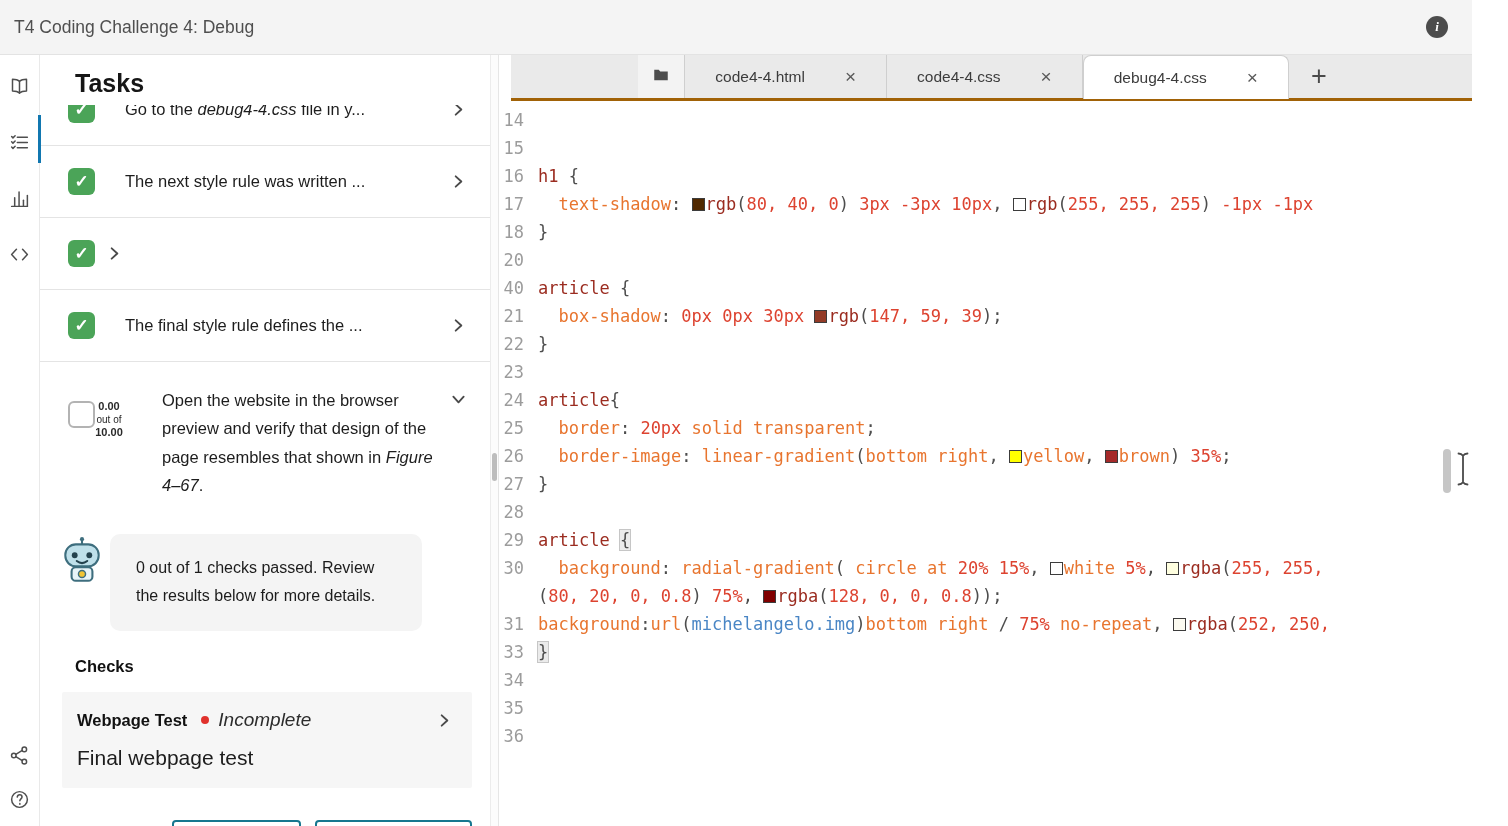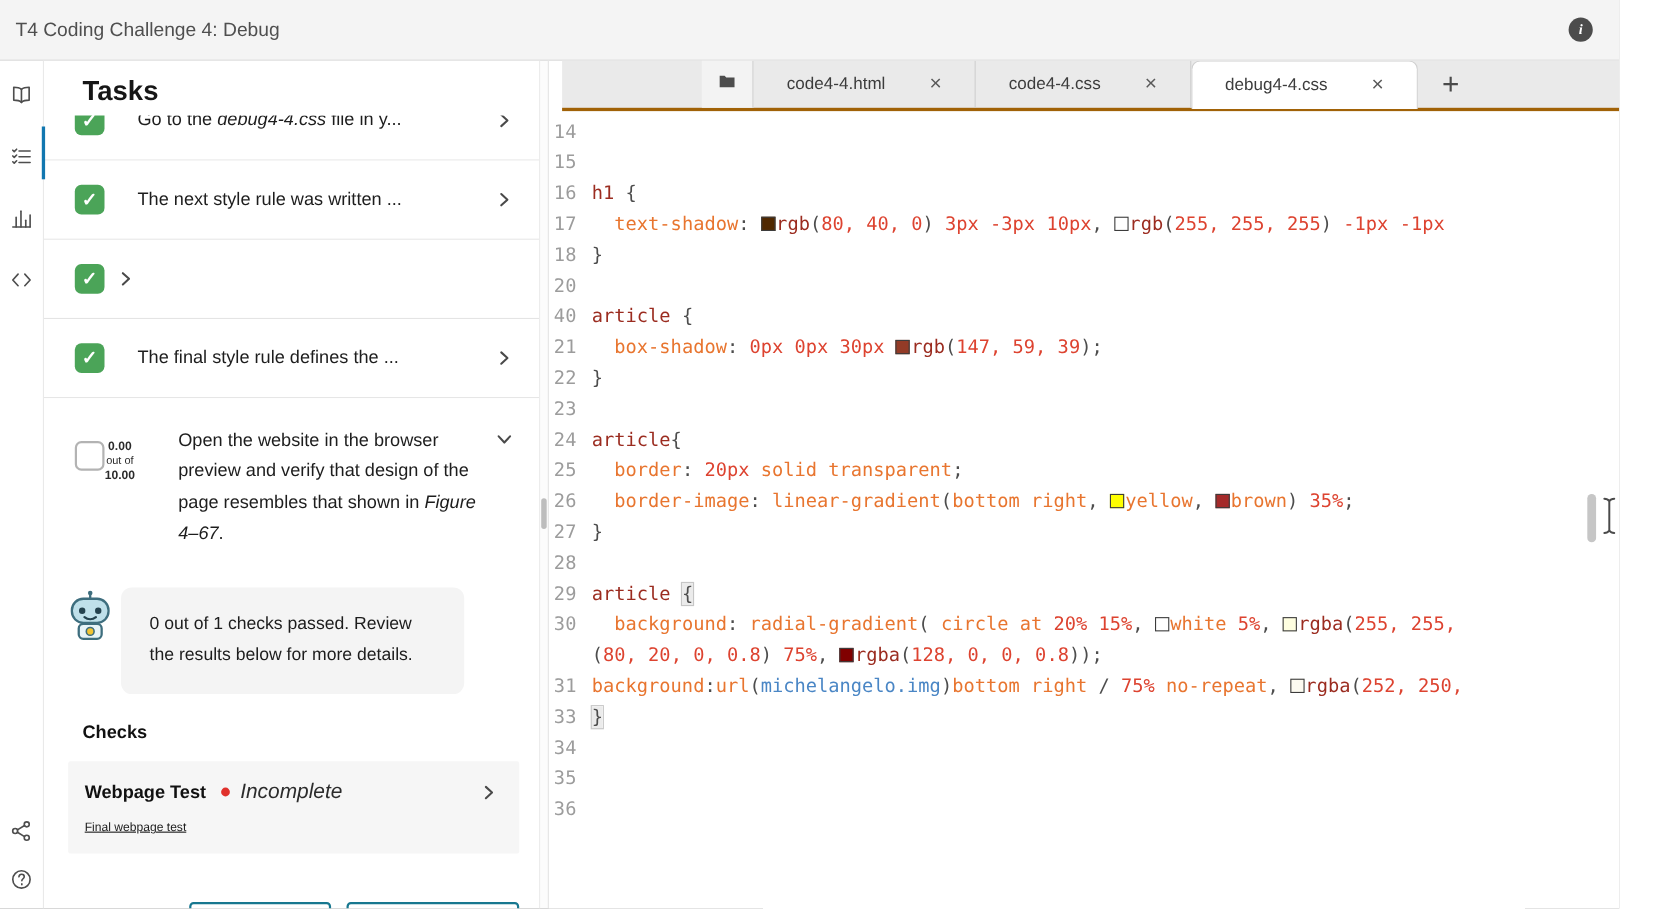--- a/index.html
+++ b/index.html
@@ -50,21 +50,21 @@
   .bubble { background:#f4f4f4; border-radius:10px; padding:20px 26px; font-size:16px; line-height:1.8;
             color:#1c1c1c; max-width:312px; }
 
   .checks-heading { font-size:16.5px; font-weight:bold; color:#111; margin:26px 0 0 35px; }
   .check-card { margin:16px 18px 0 22px; background:#f6f6f6; border-radius:2px; padding:17px 16px 18px 15px; cursor:pointer; }
   .check-row { display:flex; align-items:center; }
   .check-name { font-size:16.5px; font-weight:bold; color:#111; }
   .dot { width:8px; height:8px; border-radius:50%; background:var(--red,#e0312c); margin:0 9px 0 14px; }
   .check-status { font-size:19px; color:#2c2c2c;font-style:italic; }
   .check-row .chev { margin-left:auto; margin-right:4px; }
-  .check-desc { font-size:11px; color:#1c1c1c; margin-top:15px;text-decoration:underline; }
+  .check-desc { font-size:21px; color:#1c1c1c; margin-top:15px; }
 
   .fbtn { position:absolute; height:40px; border:2px solid var(--teal,#17778f); border-radius:4px; background:#fff; cursor:pointer; }
   .fbtn1 { left:132px; top:765px; width:129px; }
   .fbtn2 { left:275px; top:765px; width:157px; }
 
   
   .divider { position:absolute; top:55px; left:490px; width:9px; bottom:0; background:#fcfcfc;
              border-left:1px solid #ececec; border-right:1px solid #e6e6e6; cursor:col-resize; z-index:4; }
   .tasks-thumb { position:absolute; top:398px; left:1px; width:5px; height:28px; background:#bdbdbd; border-radius:3px; }
 

